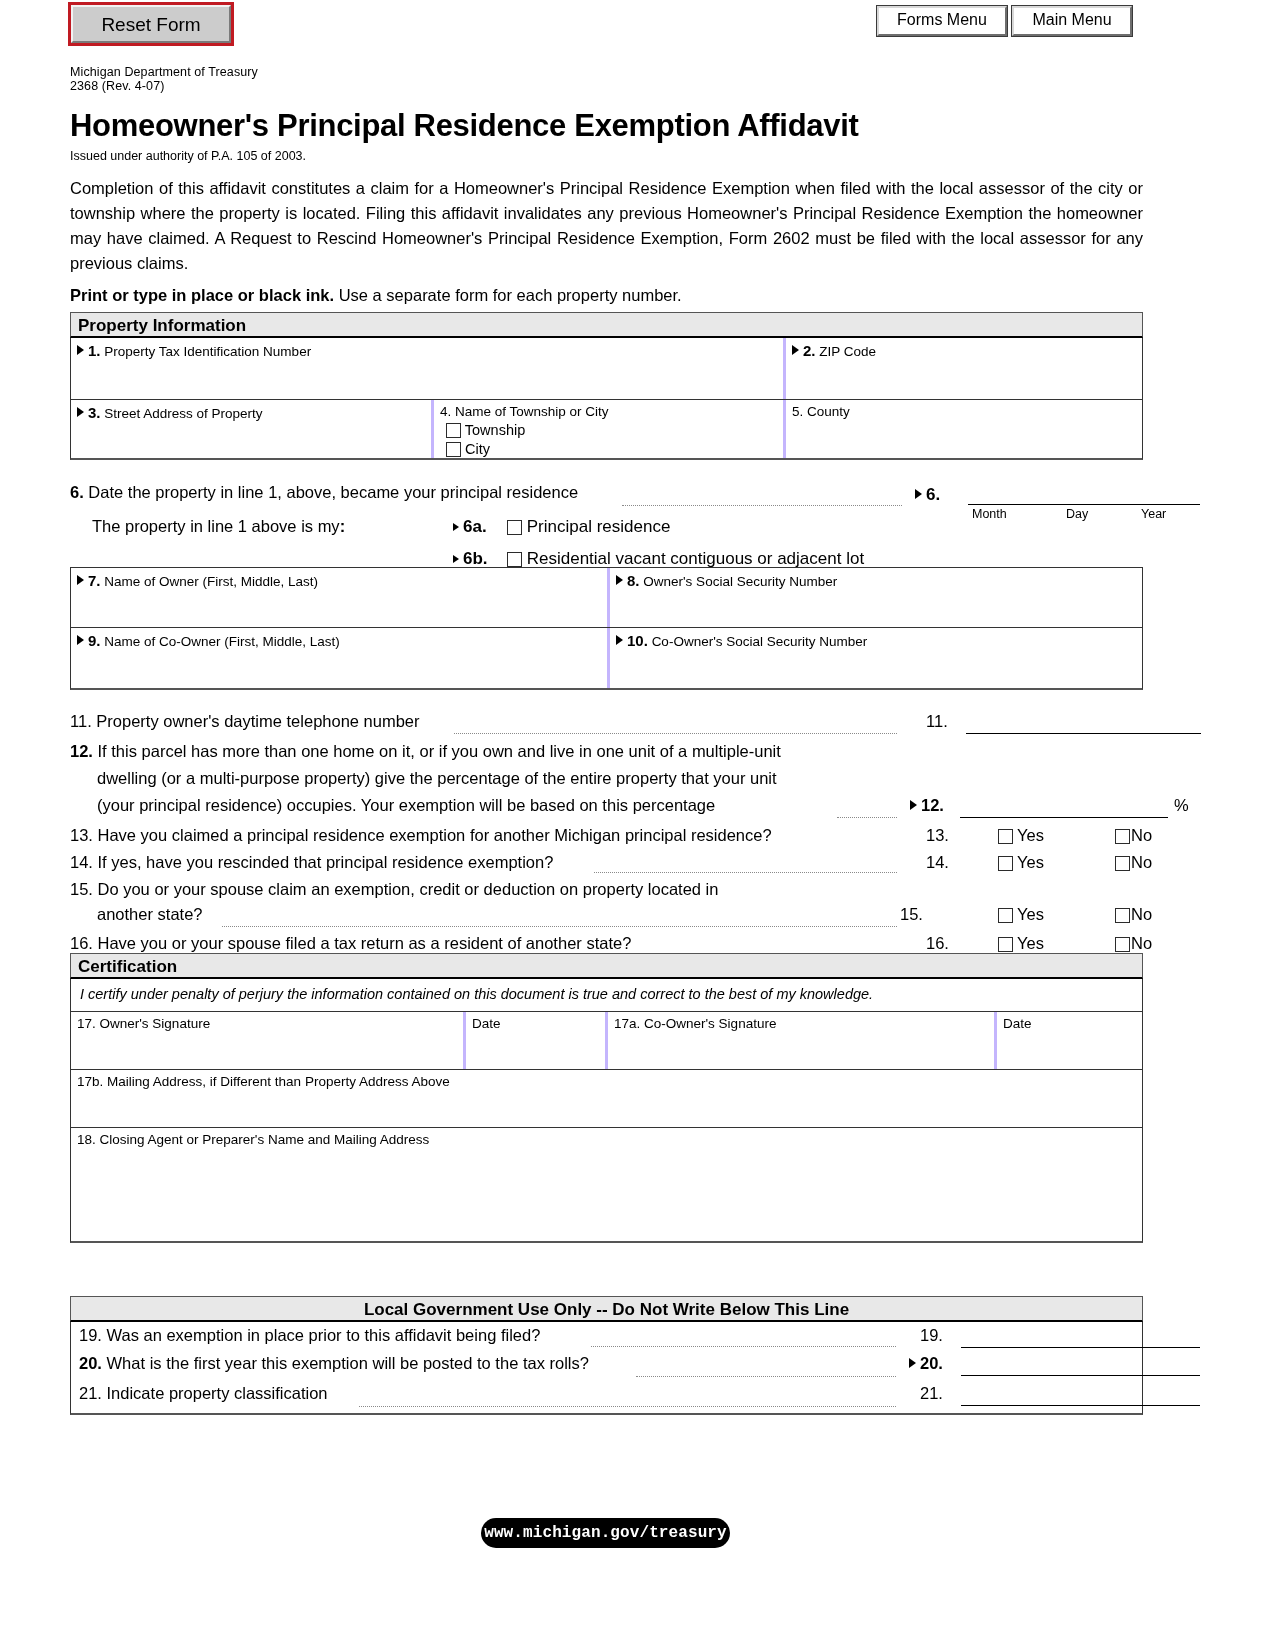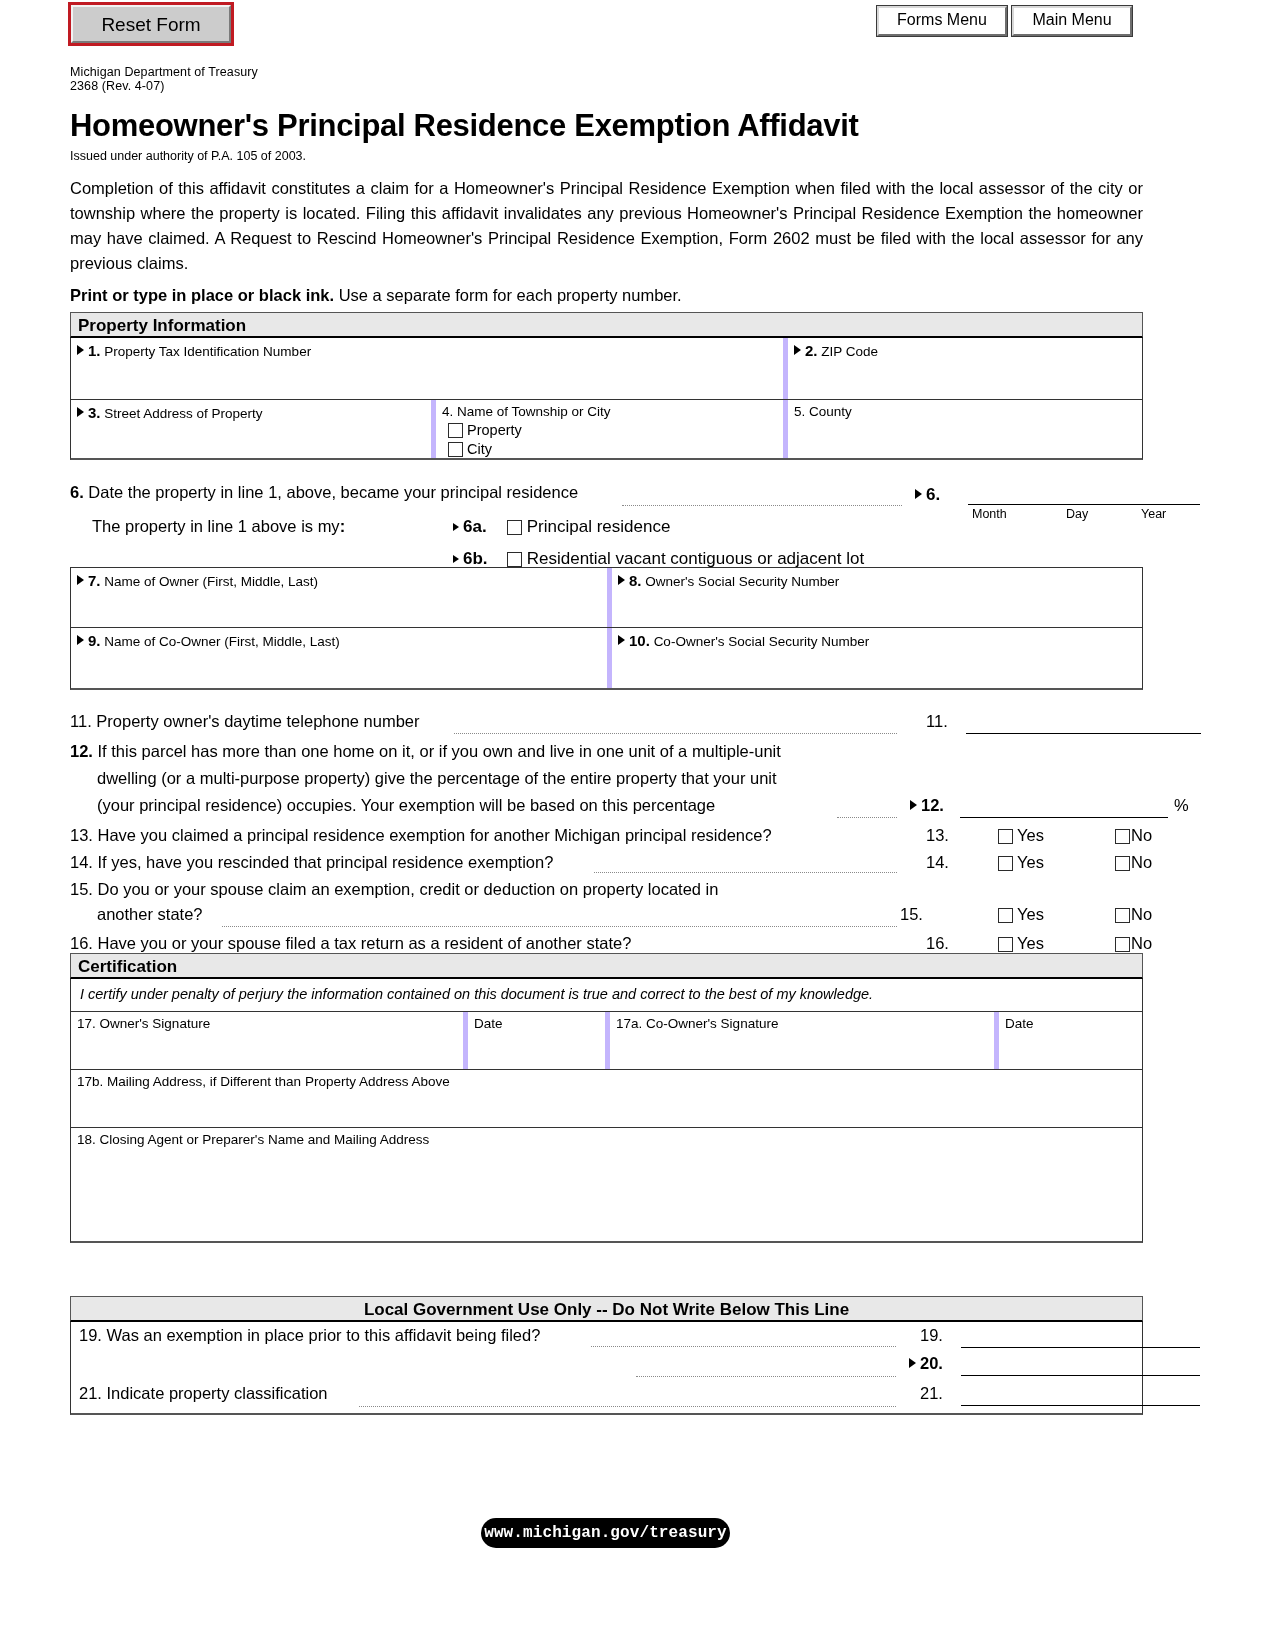--- a/index.html
+++ b/index.html
@@ -135,21 +135,21 @@
     border-bottom: 2px solid #555;
   }
   .row { display: flex; box-sizing: border-box; }
   .row.bb { border-bottom: 1px solid #333; }
   .cell {
     box-sizing: border-box;
     position: relative;
     padding: 4px 6px 0 6px;
     font-size: 13.5px;
   }
-  .cell + .cell { border-left: 5px solid #c4b5fd; }
+  .cell + .cell { border-left: 3px solid #c4b5fd; }
   .cell .lbl { white-space: nowrap; }
   .cell .lbl b { font-size: 15px; font-weight: bold; }
 
   .tri {
     display: inline-block;
     width: 0; height: 0;
     border-left: 7px solid #000;
     border-top: 5px solid transparent;
     border-bottom: 5px solid transparent;
     vertical-align: 1px;
@@ -254,21 +254,21 @@
         <span class="lbl"><span class="tri"></span><b>2.</b> <span>ZIP Code</span></span>
       </div>
     </div>
     <div class="row" style="height:58px;">
       <div class="cell" style="width:360px;">
         <span class="lbl"><span class="tri"></span><b>3.</b> <span>Street Address of Property</span></span>
       </div>
       <div class="cell" style="width:352px;">
         <span class="lbl">4. Name of Township or City</span>
         <div style="margin-top:2px;margin-left:6px;font-size:14.5px;line-height:19px;">
-          <div><span class="cb"></span> <span>Property</span></div>
+          <div><span class="cb"></span> <span>Township</span></div>
           <div><span class="cb"></span> <span>City</span></div>
         </div>
       </div>
       <div class="cell" style="width:359px;">
         <span class="lbl">5. County</span>
       </div>
     </div>
   </div>
 
   <div class="q6-wrap">
@@ -400,20 +400,21 @@
   <div class="boxgrid" style="top:1322px;">
     <div class="row" style="height:91px;">
       <div class="cell" style="width:1071px; padding:0;">
         <div class="qline" style="position:relative; height:30px; font-size:16.5px;">
           <span style="position:absolute;left:8px;top:4px;">19. Was an exemption in place prior to this affidavit being filed?</span>
           <span class="dotfill" style="left:520px; width:305px; bottom:5px;"></span>
           <span class="qnum-r" style="left:849px; top:4px;">19.</span>
           <span class="ansline" style="left:890px; top:25px; width:239px;"></span>
         </div>
         <div class="qline" style="position:relative; height:30px; font-size:16.5px;">
+          <span style="position:absolute;left:8px;top:2px;"><b>20.</b> <span>What is the first year this exemption will be posted to the tax rolls?</span></span>
           <span class="dotfill" style="left:565px; width:260px; bottom:5px;"></span>
           <span class="qnum-r" style="left:838px; top:2px; font-weight:bold;"><span class="tri"></span><span>20.</span></span>
           <span class="ansline" style="left:890px; top:23px; width:239px;"></span>
         </div>
         <div class="qline" style="position:relative; height:30px; font-size:16.5px;">
           <span style="position:absolute;left:8px;top:2px;">21. Indicate property classification</span>
           <span class="dotfill" style="left:288px; width:537px; bottom:5px;"></span>
           <span class="qnum-r" style="left:849px; top:2px;">21.</span>
           <span class="ansline" style="left:890px; top:23px; width:239px;"></span>
         </div>

